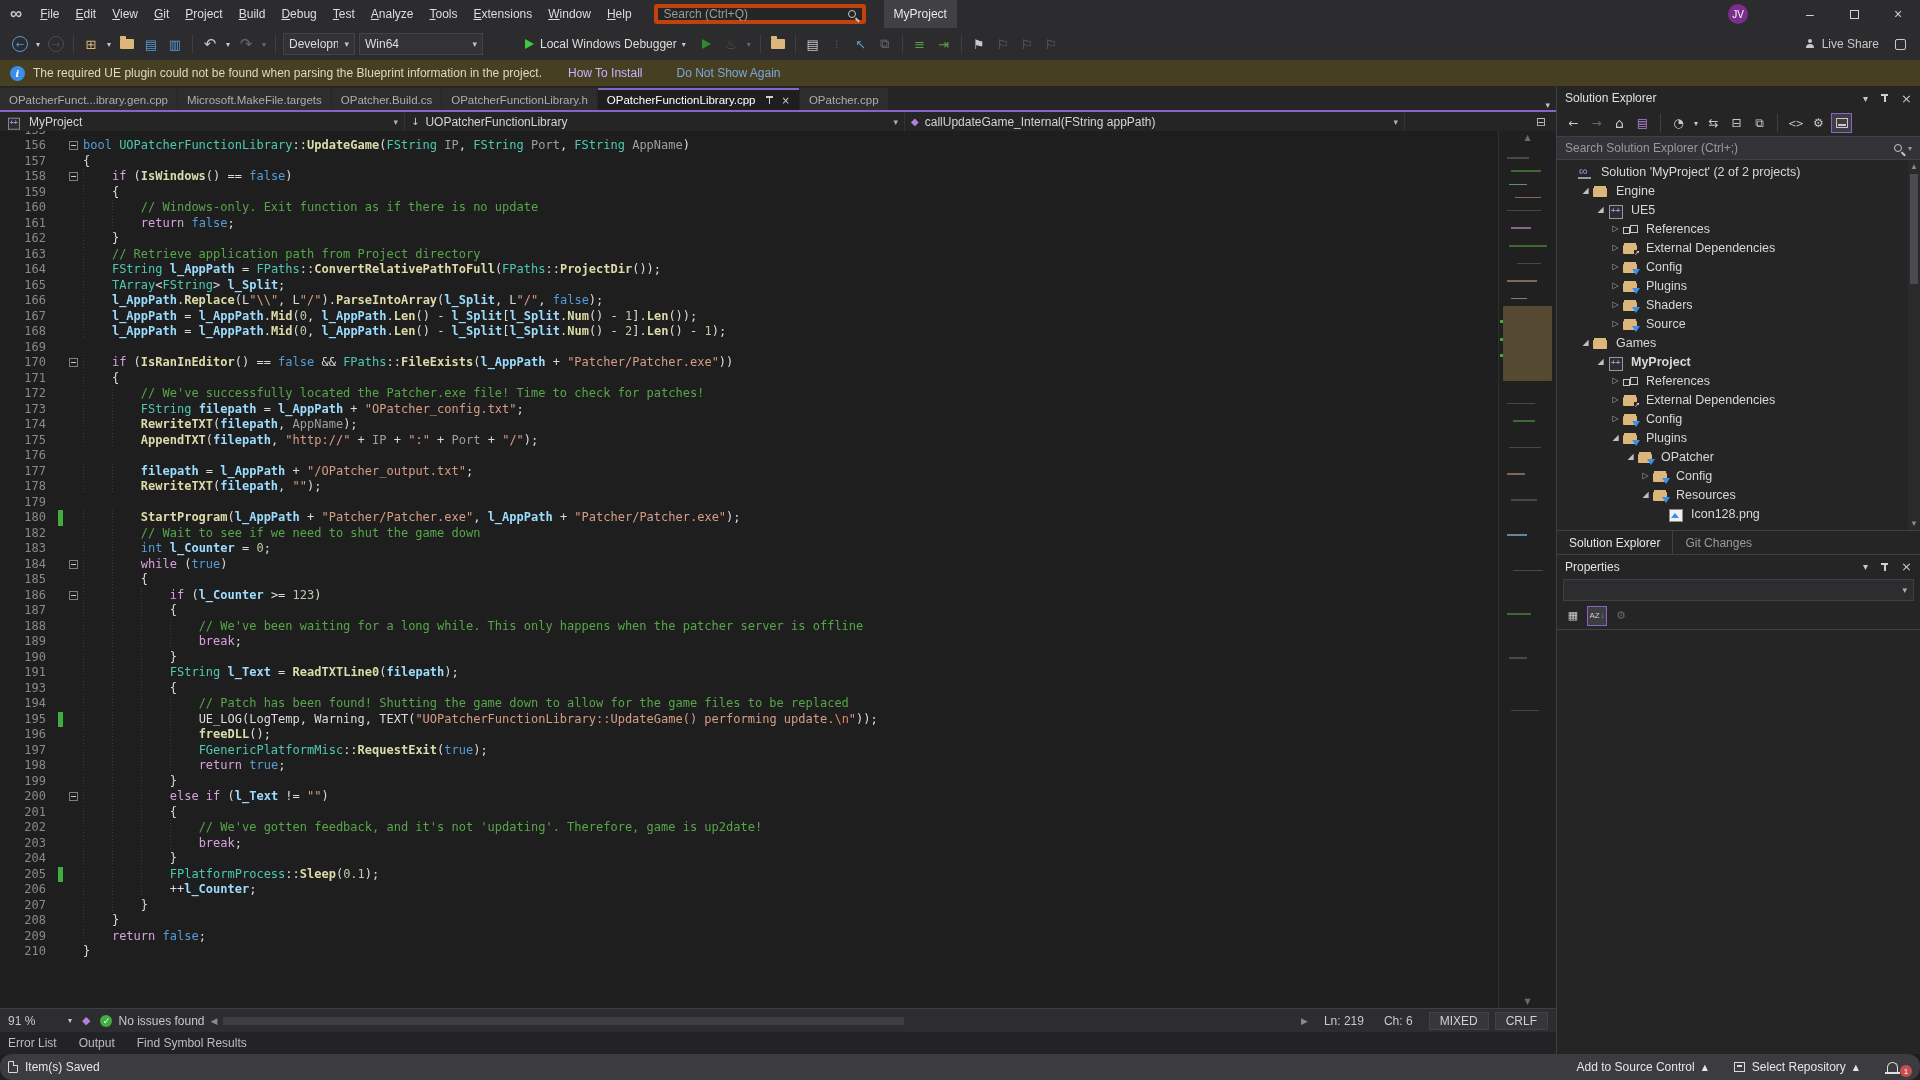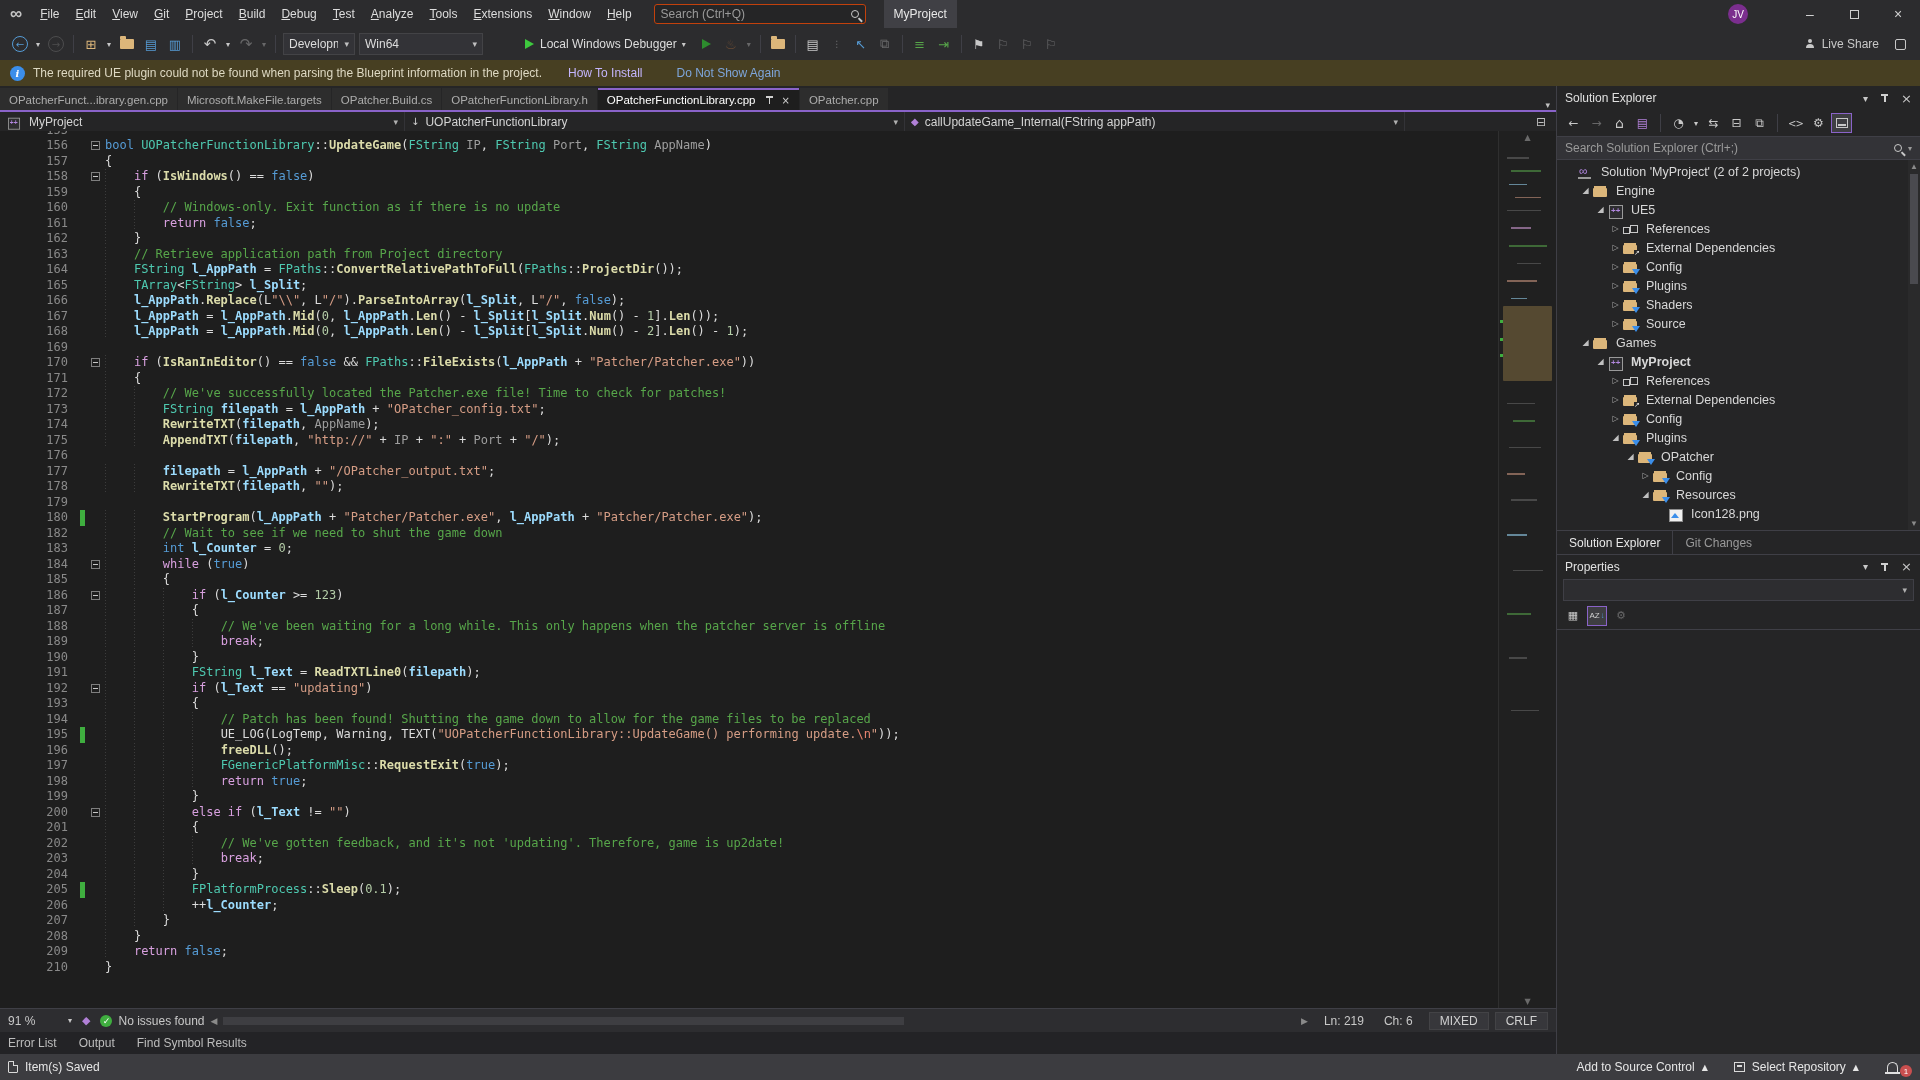--- a/index.html
+++ b/index.html
@@ -6,21 +6,21 @@
   html,body { width:1920px; height:1080px; overflow:hidden; background:#1E1E1E;
     font-family:"Liberation Sans","DejaVu Sans",sans-serif; font-size:12px; color:#CCCCCC; }
   .root { width:1920px; height:1080px; display:flex; flex-direction:column; }
 
   
   .titlebar { height:28px; background:#2C2C2E; display:flex; align-items:center; flex:none; }
   .vs-logo { color:#C4C4C4; font-size:17px; padding:0 10px 0 10px; font-weight:bold; }
   .menus { display:flex; align-items:center; height:100%; }
   .menu-item { padding:0 8px; line-height:28px; color:#DDDDDD; cursor:default; }
   .menu-item::first-letter { text-decoration:underline; }
-  .search-box { width:212px; height:20px; background:#252526; border:1px solid #c2410c; border-radius:3px;
+  .search-box { width:212px; height:20px; background:#252526; border:4px solid #c2410c; border-radius:3px;
     margin-left:14px; display:flex; align-items:center; padding:0 6px; color:#9A9A9A; }
   .search-box span.ph { flex:1; }
   .mag { width:8px; height:8px; border:1.5px solid #C8C8C8; border-radius:50%; position:relative; flex:none; }
   .mag::after { content:""; position:absolute; width:5px; height:1.5px; background:#C8C8C8;
     transform:rotate(45deg); left:6px; top:8px; }
   .win-title { margin-left:18px; padding:0 10px; line-height:28px; background:#404045; color:#E8E8E8; }
   .tb-right { margin-left:auto; display:flex; align-items:center; height:100%; }
   .avatar { width:20px; height:20px; border-radius:50%; background:#7B2E8E; color:#fff; font-size:10px;
     display:flex; align-items:center; justify-content:center; margin-right:40px; }
   .win-btn { width:44px; height:28px; display:flex; align-items:center; justify-content:center; color:#D0D0D0; font-size:14px; }
@@ -78,21 +78,21 @@
   
   .navbar { height:21px; border-top:2px solid #8A63C9; background:#252526; display:flex; align-items:stretch; flex:none; }
   .nav-seg { width:405px; display:flex; align-items:center; padding:0 6px; border-right:1px solid #333337; color:#D4D4D4; }
   .nav-seg.wide { width:500px; }
   .nav-seg .dd { margin-left:auto; font-size:9px; color:#B0B0B0; font-family:"DejaVu Sans",sans-serif; }
   .nav-ic { margin-right:6px; font-size:10px; color:#B180D7; font-family:"DejaVu Sans",sans-serif; }
   .nav-split { margin-left:auto; width:30px; display:flex; align-items:center; justify-content:center; color:#C0C0C0; }
 
   
   .code-wrap { flex:1; display:flex; min-height:0; overflow:hidden; }
-  .code-scroll { flex:1; overflow:hidden; position:relative;margin-left:22px; }
+  .code-scroll { flex:1; overflow:hidden; position:relative; }
   .cl { display:flex; height:15.5px; line-height:15.5px; font-family:"DejaVu Sans Mono",monospace; font-size:12px; }
   .cl.clip { height:7px; overflow:hidden; align-items:flex-end; }
   .ln { width:58px; text-align:right; padding-right:12px; color:#8A8A8A; flex:none; }
   .cb { width:5px; flex:none; }
   .cb.mod { background:#3FAE3F; }
   .fm { width:20px; flex:none; display:flex; align-items:center; justify-content:center; }
   .fbox { width:9px; height:9px; border:1px solid #7E7E7E; position:relative; background:#1E1E1E; }
   .fbox::after { content:""; position:absolute; left:1px; right:1px; top:3px; height:1px; background:#C8C8C8; }
   .ct { white-space:pre; color:#DCDCDC; }
   .ig { background:repeating-linear-gradient(to bottom,#3C3C3C 0 1px,transparent 1px 3px);
@@ -121,21 +121,21 @@
   .hscroll { flex:1; height:100%; display:flex; align-items:center; margin:0 6px; color:#8A8A8A; font-size:9px; }
   .hthumb { height:8px; background:#3E3E42; width:62%; margin:0 6px; }
   .pos { margin:0 10px; white-space:nowrap; }
   .chip { background:#37373B; border:1px solid #434346; padding:1px 10px; margin-left:6px; color:#D0D0D0; }
 
   
   .bottom-tabs { height:22px; background:#232326; display:flex; align-items:center; padding-left:8px; flex:none; color:#BDBDBD; }
   .btab { margin-right:22px; }
 
   
-  .statusbar { height:26px; background:#3C3C40; display:flex; align-items:center; flex:none; color:#E6E6E6; padding:0 8px; }
+  .statusbar { height:26px; background:#3C3C40; display:flex; align-items:center; flex:none; color:#E6E6E6; padding:0 8px;border-radius:12px; }
   .doc-ic { width:10px; height:12px; border:1.2px solid #DADADA; border-radius:1px; margin-right:7px; position:relative; }
   .doc-ic::after { content:""; position:absolute; right:-1px; top:-1px; width:4px; height:4px; background:#3C3C40; border-left:1.2px solid #DADADA; border-bottom:1.2px solid #DADADA; }
   .sb-right { margin-left:auto; display:flex; align-items:center; }
   .sb-item { display:flex; align-items:center; margin-left:26px; }
   .sb-item .g { margin-right:7px; font-family:"DejaVu Sans",sans-serif; }
   .sb-item .up { margin-left:7px; font-size:8px; font-family:"DejaVu Sans",sans-serif; }
   .repo-ic { width:11px; height:10px; border:1.2px solid #DADADA; margin-right:7px; position:relative; }
   .repo-ic::after { content:""; position:absolute; left:2px; top:2px; width:5px; height:2px; background:#DADADA; }
   .bell { width:11px; height:10px; border:1.3px solid #E0E0E0; border-bottom:none; border-radius:6px 6px 0 0;
     position:relative; margin:0 6px 0 28px; }
@@ -571,28 +571,20 @@
               <span class="fm"></span>
               <span class="ct"><span class="ig">    </span><span class="ig">    </span><span class="ig">    </span><span class="tk-p">}</span></span>
             </div>
             <div class="cl">
               <span class="ln">191</span>
               <span class="cb"></span>
               <span class="fm"></span>
               <span class="ct"><span class="ig">    </span><span class="ig">    </span><span class="ig">    </span><span class="tk-t">FString</span><span class="tk-p"> </span><span class="tk-v">l_Text</span><span class="tk-p"> = </span><span class="tk-f">ReadTXTLine0</span><span class="tk-p">(</span><span class="tk-v">filepath</span><span class="tk-p">);</span></span>
             </div>
             <div class="cl">
-              <span class="ln">192</span>
-              <span class="cb"></span>
-              <span class="fm">
-                <span class="fbox"></span>
-              </span>
-              <span class="ct"><span class="ig">    </span><span class="ig">    </span><span class="ig">    </span><span class="tk-c">if</span><span class="tk-p"> (</span><span class="tk-v">l_Text</span><span class="tk-p"> == </span><span class="tk-s">"updating"</span><span class="tk-p">)</span></span>
-            </div>
-            <div class="cl">
               <span class="ln">193</span>
               <span class="cb"></span>
               <span class="fm"></span>
               <span class="ct"><span class="ig">    </span><span class="ig">    </span><span class="ig">    </span><span class="tk-p">{</span></span>
             </div>
             <div class="cl">
               <span class="ln">194</span>
               <span class="cb"></span>
               <span class="fm"></span>
               <span class="ct"><span class="ig">    </span><span class="ig">    </span><span class="ig">    </span><span class="ig">    </span><span class="tk-m">// Patch has been found! Shutting the game down to allow for the game files to be replaced</span></span>

